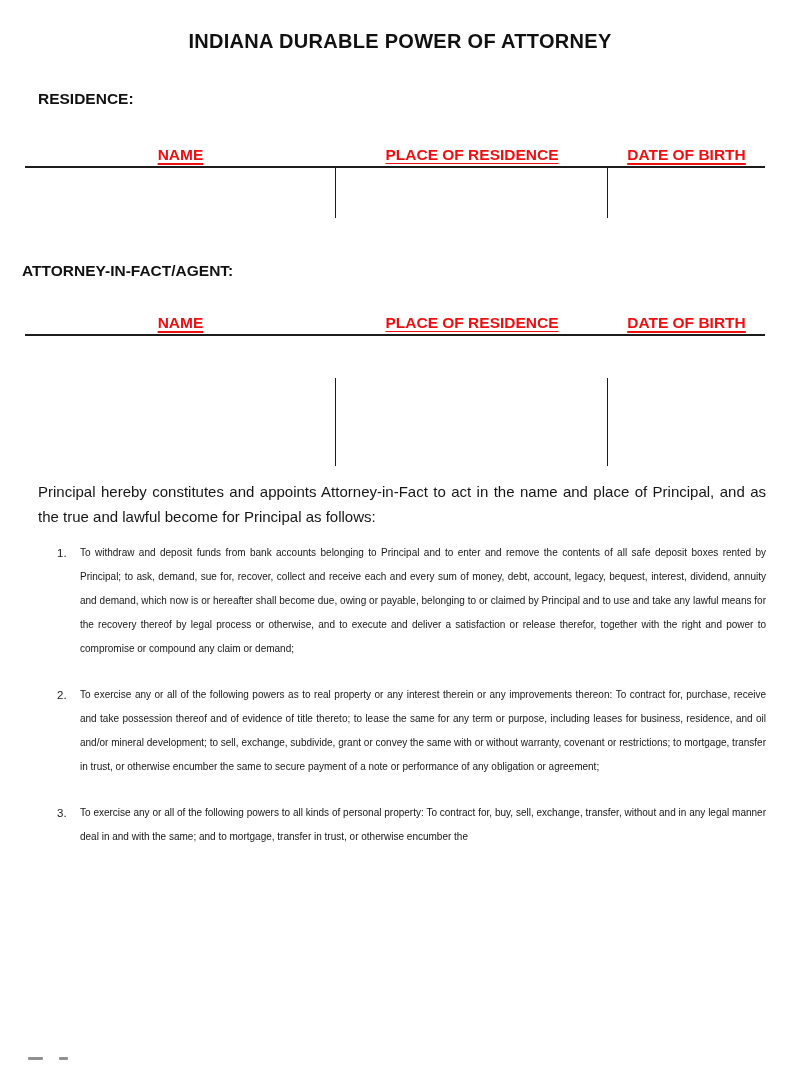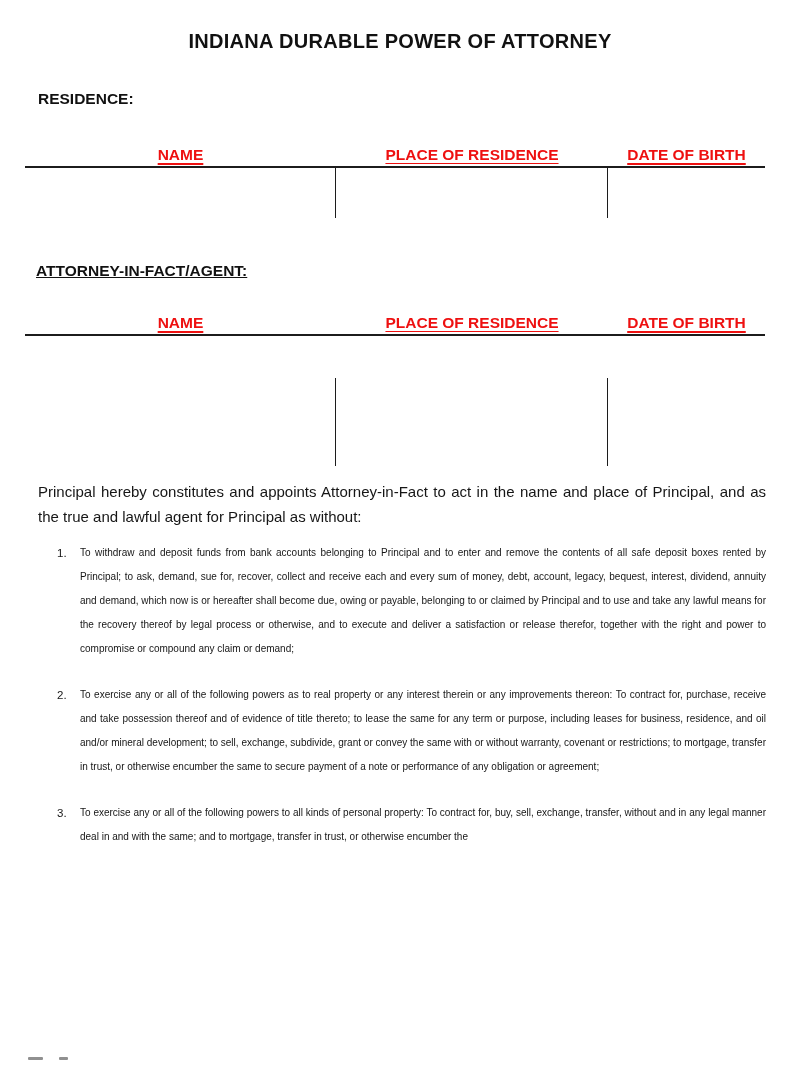--- a/index.html
+++ b/index.html
@@ -27,22 +27,21 @@
   }
   .section-heading {
     font-size: 15.5px;
     font-weight: bold;
     color: #111111;
   }
   .principal-heading {
     margin: 37px 0 0 38px;
   }
   .agent-heading {
-    margin: 44px 0 0 36px;
-    text-decoration: underline;
+    margin: 44px 0 0 22px;
   }
   .poa-table {
     margin-left: 25px;
     width: 740px;
   }
   .principal-table { margin-top: 38px; }
   .agent-table { margin-top: 34px; }
   .thead-row {
     display: flex;
     border-bottom: 2px solid #1c1c1c;
@@ -147,21 +146,21 @@
       <div class="th col-dob">DATE OF BIRTH</div>
     </div>
     <div class="spacer-row"></div>
     <div class="tbody-row">
       <div class="cell cell-name"></div>
       <div class="cell cell-residence"></div>
       <div class="cell cell-dob"></div>
     </div>
   </div>
 
-  <div class="intro-paragraph">Principal hereby constitutes and appoints Attorney-in-Fact to act in the name and place of Principal, and as the true and lawful agent for Principal as without:</div>
+  <div class="intro-paragraph">Principal hereby constitutes and appoints Attorney-in-Fact to act in the name and place of Principal, and as the true and lawful become for Principal as follows:</div>
 
   <div class="items-list">
 
     <div class="list-item item-1">
       <span class="item-number">1.</span>
       <div class="item-text">To withdraw and deposit funds from bank accounts belonging to Principal and to enter and remove the contents of all safe deposit boxes rented by Principal; to ask, demand, sue for, recover, collect and receive each and every sum of money, debt, account, legacy, bequest, interest, dividend, annuity and demand, which now is or hereafter shall become due, owing or payable, belonging to or claimed by Principal and to use and take any lawful means for the recovery thereof by legal process or otherwise, and to execute and deliver a satisfaction or release therefor, together with the right and power to compromise or compound any claim or demand;</div>
     </div>
 
     <div class="list-item item-2">
       <span class="item-number">2.</span>

